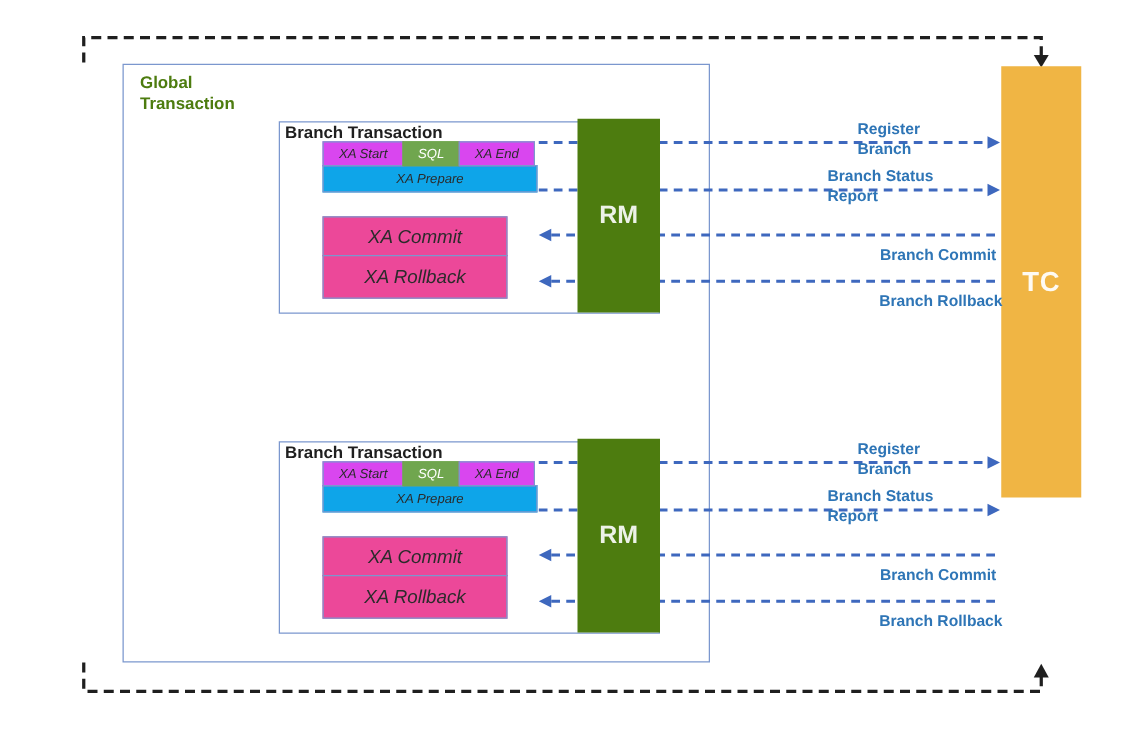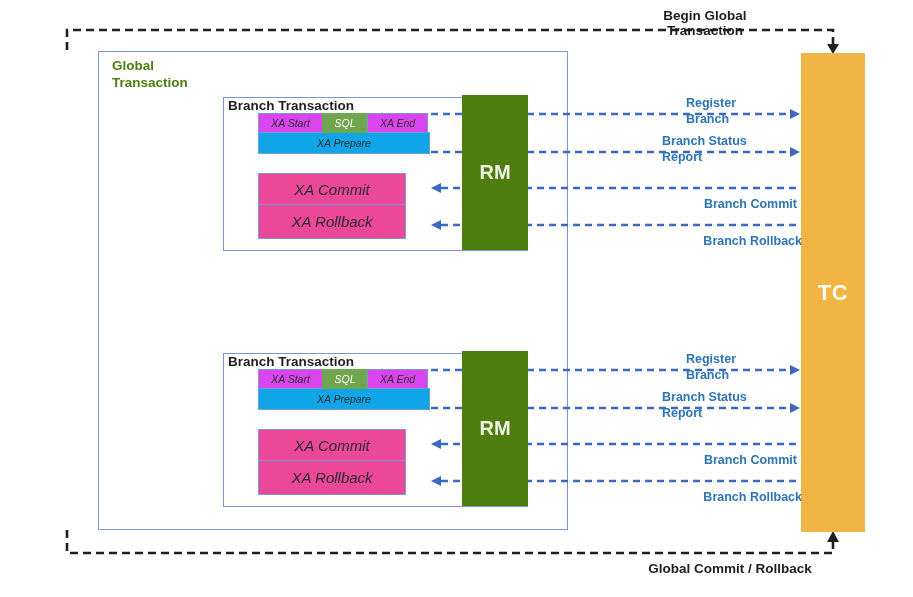--- a/index.html
+++ b/index.html
@@ -3,21 +3,21 @@
 <meta charset="utf-8">
 <style>
   html,body{margin:0;padding:0;background:#ffffff;}
   body{font-family:"Liberation Sans", sans-serif;}
   .canvas{position:relative;width:913px;height:597px;background:#ffffff;overflow:hidden;}
 
   
   .pillar{position:absolute;background:#F0B544;z-index:6;display:flex;align-items:center;justify-content:center;}
   .pillar .pillar-label{color:rgba(255,255,255,0.93);font-weight:bold;font-size:22px;letter-spacing:0.5px;}
   .tm{left:35px;top:50px;width:63px;height:480px;}
-  .tc{left:801px;top:53px;width:64px;height:479px;}
+  .tc{left:801px;top:53px;width:64px;height:345px;}
 
   
   .global-box{position:absolute;left:98px;top:51px;width:470px;height:479px;border:1.5px solid #7B97CE;box-sizing:border-box;background:#ffffff;z-index:1;}
   .global-label{position:absolute;left:112px;top:57px;width:100px;font-size:13.5px;font-weight:bold;color:#4d7c0f;line-height:17px;z-index:2;}
 
   
   .branch-box{position:absolute;left:223px;width:305px;height:154px;border:1.5px solid #7B97CE;box-sizing:border-box;background:#ffffff;z-index:2;}
   .branch-title{position:absolute;left:228px;width:200px;font-size:13.5px;font-weight:bold;color:#1F1F1F;z-index:3;}
   .rm-box{position:absolute;left:462px;width:66px;height:155px;background:#4d7c0f;z-index:6;display:flex;align-items:center;justify-content:center;}
   .rm-box .rm-label{color:rgba(255,255,255,0.9);font-weight:bold;font-size:20px;}
@@ -121,16 +121,14 @@
     <line x1="441" y1="444" x2="800" y2="444" stroke="#3E68BE" stroke-width="2.5" stroke-dasharray="7 5"></line>
     <polygon points="441,439 441,449 431,444" fill="#3E68BE"></polygon>
     <line x1="441" y1="481" x2="800" y2="481" stroke="#3E68BE" stroke-width="2.5" stroke-dasharray="7 5"></line>
     <polygon points="441,476 441,486 431,481" fill="#3E68BE"></polygon>
   </svg>
 
   <div class="pillar tc">
     <span class="pillar-label">TC</span>
   </div>
 
-  <div class="black-label" style="left:650px;top:8px;width:110px;">Begin Global Transaction</div>
-  <div class="black-label" style="left:640px;top:561px;width:180px;white-space:nowrap;">Global Commit / Rollback</div>
 
 </div>
 
 </body></html>

